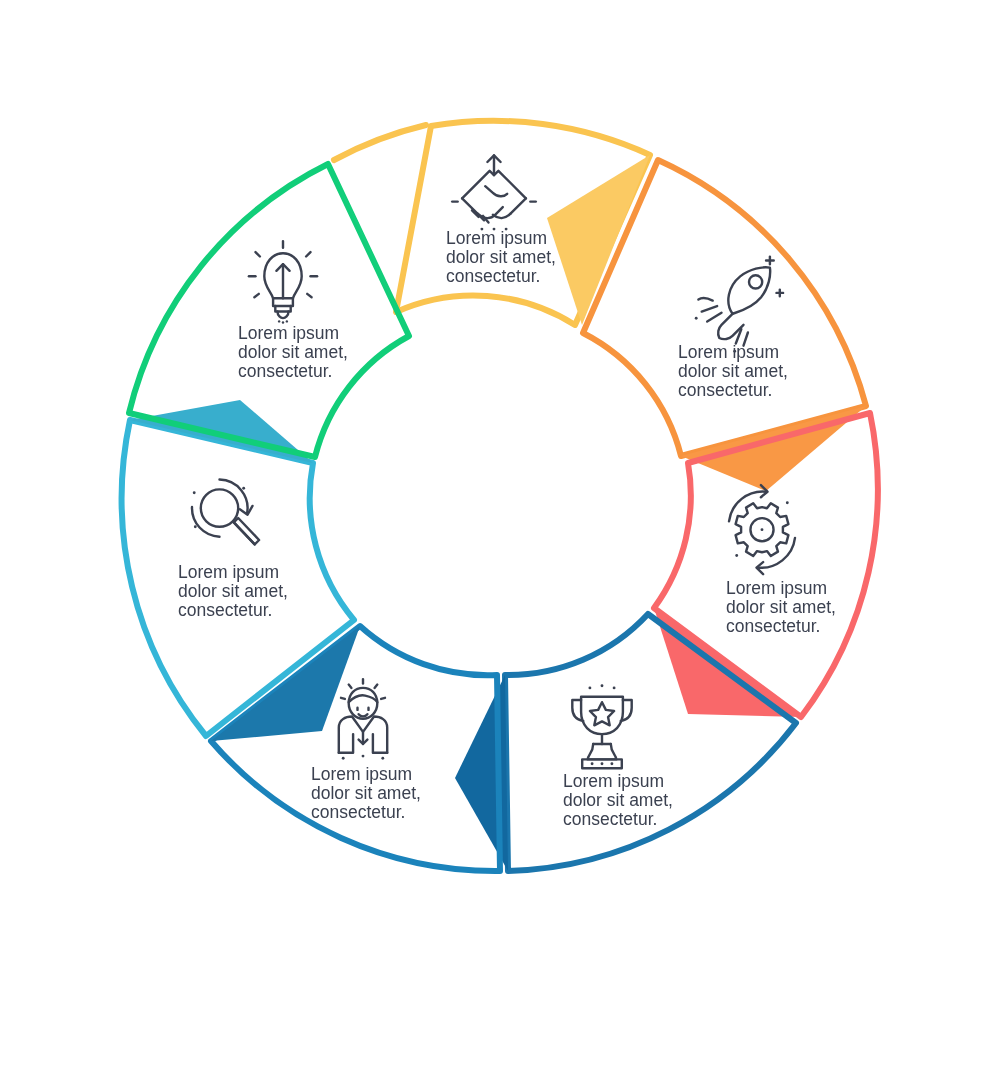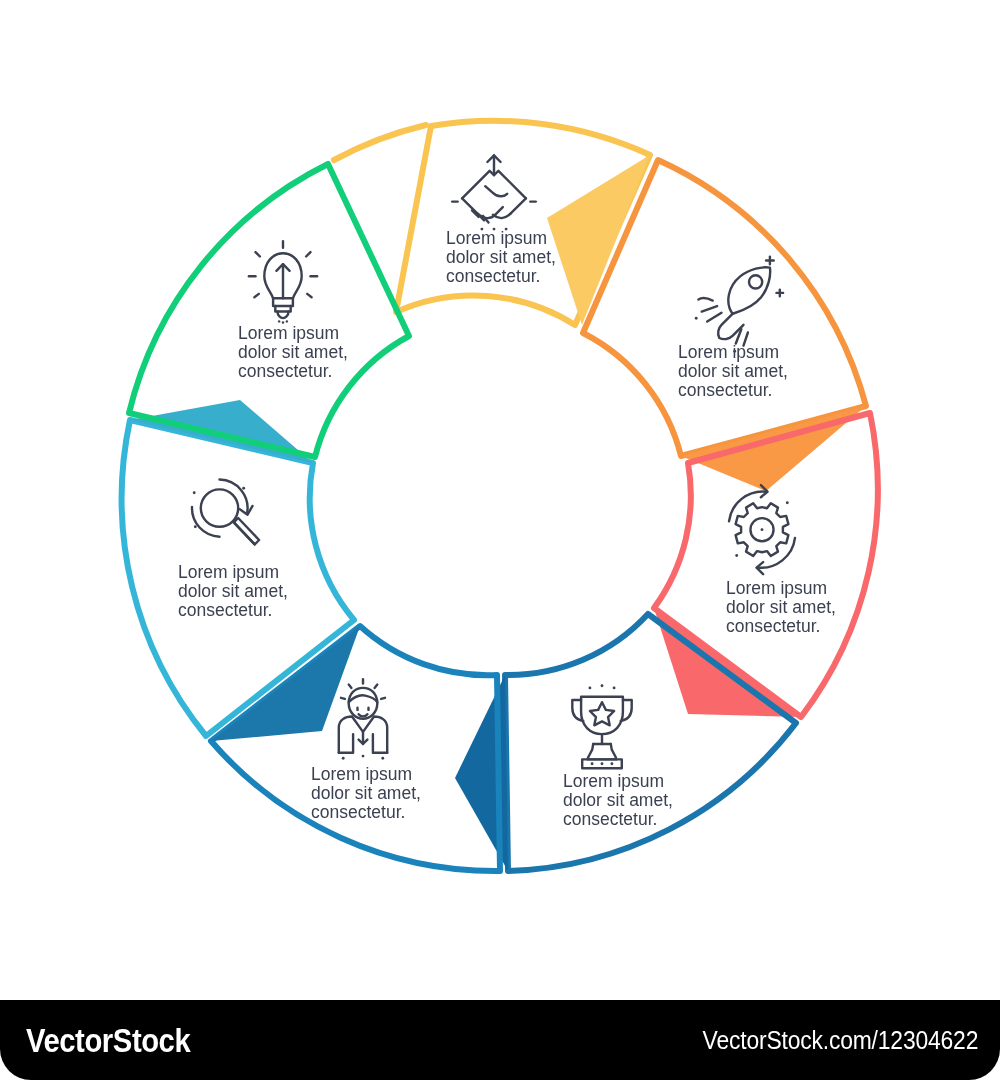--- a/index.html
+++ b/index.html
@@ -1,21 +1,21 @@
 <!DOCTYPE html>
 <html><head>
 <meta charset="utf-8">
 <style>
   html,body{margin:0;padding:0;background:#ffffff;}
   body{
     width:1000px;height:1080px;
     font-family:"Liberation Sans", sans-serif;
     -webkit-font-smoothing:antialiased;
   }
-  #stage{position:relative;width:1000px;height:1080px;background:#fff;overflow:hidden;border-radius:31px;}
+  #stage{position:relative;width:1000px;height:1080px;background:#fff;overflow:hidden;}
   #wheel{position:absolute;left:0;top:0;width:1000px;height:1000px;}
   .seg-text{
     font-family:"Liberation Sans", sans-serif;
     font-size:17.5px;
     fill:#3b4150;
   }
   .seg-text tspan{ }
   
   #footer{
     position:absolute;left:0;top:1000px;
@@ -259,18 +259,14 @@
         <tspan x="238" dy="19">consectetur.</tspan>
       </text>
     </g>
 
     <g>
       <path fill="none" stroke="#fac450" stroke-width="6" stroke-linejoin="round" stroke-linecap="round" d="M 334 160 A 376 376 0 0 1 426 125"></path>
     </g>
 
   </svg>
 
-  <div id="footer">
-    <div class="wm-left">VectorStock</div>
-    <div class="wm-right">VectorStock.com/12304622</div>
-  </div>
 
 </div>
 
 </body></html>

